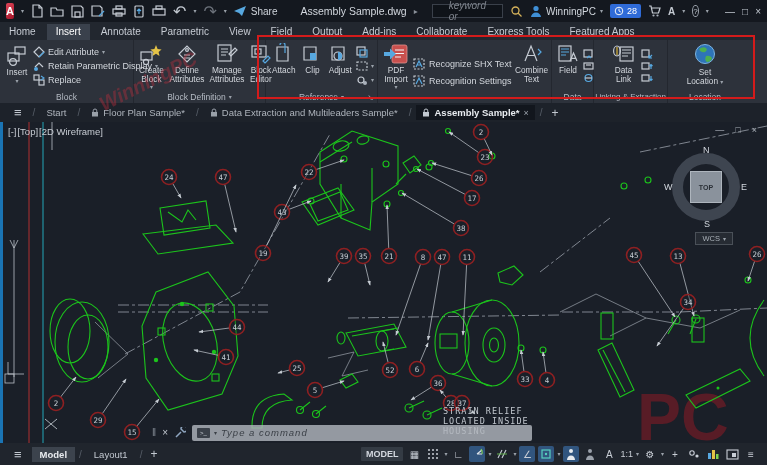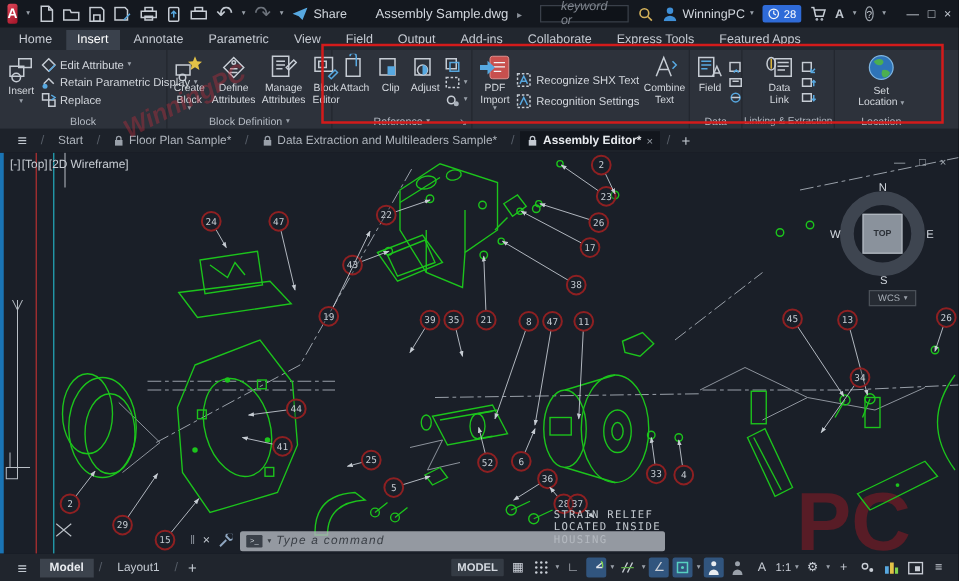--- a/index.html
+++ b/index.html
@@ -15,21 +15,21 @@
   .share { display:flex; align-items:center; gap:4px; font-size:10px; color:#cfd4db; }
   .doctitle { font-size:10.5px; color:#d2d7de; white-space:nowrap; }
   .docmore { font-size:8px; color:#8a9099; }
   .searchbox { width:148px; height:14px; background:#0f1319; border:1px solid #3a404a; color:#80868f; font-size:10px; font-style:italic; padding:0 16px; display:flex; align-items:center; }
   .user { display:flex; align-items:center; gap:4px; font-size:10px; color:#d2d7de; }
   .badge { height:14px; background:#2f6bd8; border-radius:2px; color:#fff; font-size:9px; display:flex; align-items:center; gap:3px; padding:0 4px; }
   .winbtn { width:14px; text-align:center; font-size:10px; color:#c3c9d1; }
   .dim { color:#6d737c; }
 
   
-  .tabsrow { height:18px; background:#22272f; display:flex; align-items:flex-end; padding-left:6px; gap:2px; flex:none; }
+  .tabsrow { height:18px; background:#22272f; display:flex; align-items:flex-end; padding-left:0; gap:2px; flex:none; }
   .rtab { font-size:10px; color:#c6cbd3; padding:2px 9px 3px; cursor:default; white-space:nowrap; }
   .rtab.active { background:#3a414c; color:#fff; }
 
   
   .ribbon { height:63px; background:#2d323b; display:flex; flex:none; position:relative; }
   .panel { display:flex; flex-direction:column; border-right:1px solid #23272f; flex:none; }
   .panel-body { flex:1; display:flex; align-items:stretch; padding:2px 3px 0; gap:2px; }
   .panel-label { height:13px; font-size:8.5px; color:#b5bbc4; display:flex; align-items:center; justify-content:center; gap:3px; position:relative; }
   .bigbtn { display:flex; flex-direction:column; align-items:center; justify-content:flex-start; font-size:8.3px; line-height:8.6px; color:#d3d7dd; text-align:center; padding:1px 2px; gap:1px; }
   .smallcol { display:flex; flex-direction:column; justify-content:center; gap:2px; }
@@ -503,21 +503,21 @@
           <path d="M2.2,4 v-1.2 a1.8,1.8 0 0 1 3.6,0 V4" stroke="#9aa1aa" fill="none"></path>
         </svg>
       <span>Data Extraction and Multileaders Sample*</span>
       </span>
     <span class="ft-sep">/</span>
     <span class="ftab active">
       <svg class="icn" width="8" height="9">
           <rect x="1" y="4" width="6" height="4.5" fill="#c3c9d1"></rect>
           <path d="M2.2,4 v-1.2 a1.8,1.8 0 0 1 3.6,0 V4" stroke="#c3c9d1" fill="none"></path>
         </svg>
-      <span>Assembly Editor*</span>
+      <span>Assembly Sample*</span>
       <span class="x">×</span>
       </span>
     <span class="ft-sep">/</span>
     <span class="plus">+</span>
   </div>
 
   <div class="viewport">
     <svg id="cad" width="767" height="321" viewBox="0 0 767 321">
       <defs>
         <marker id="arw" markerWidth="7" markerHeight="6" refX="6" refY="3" orient="auto">

